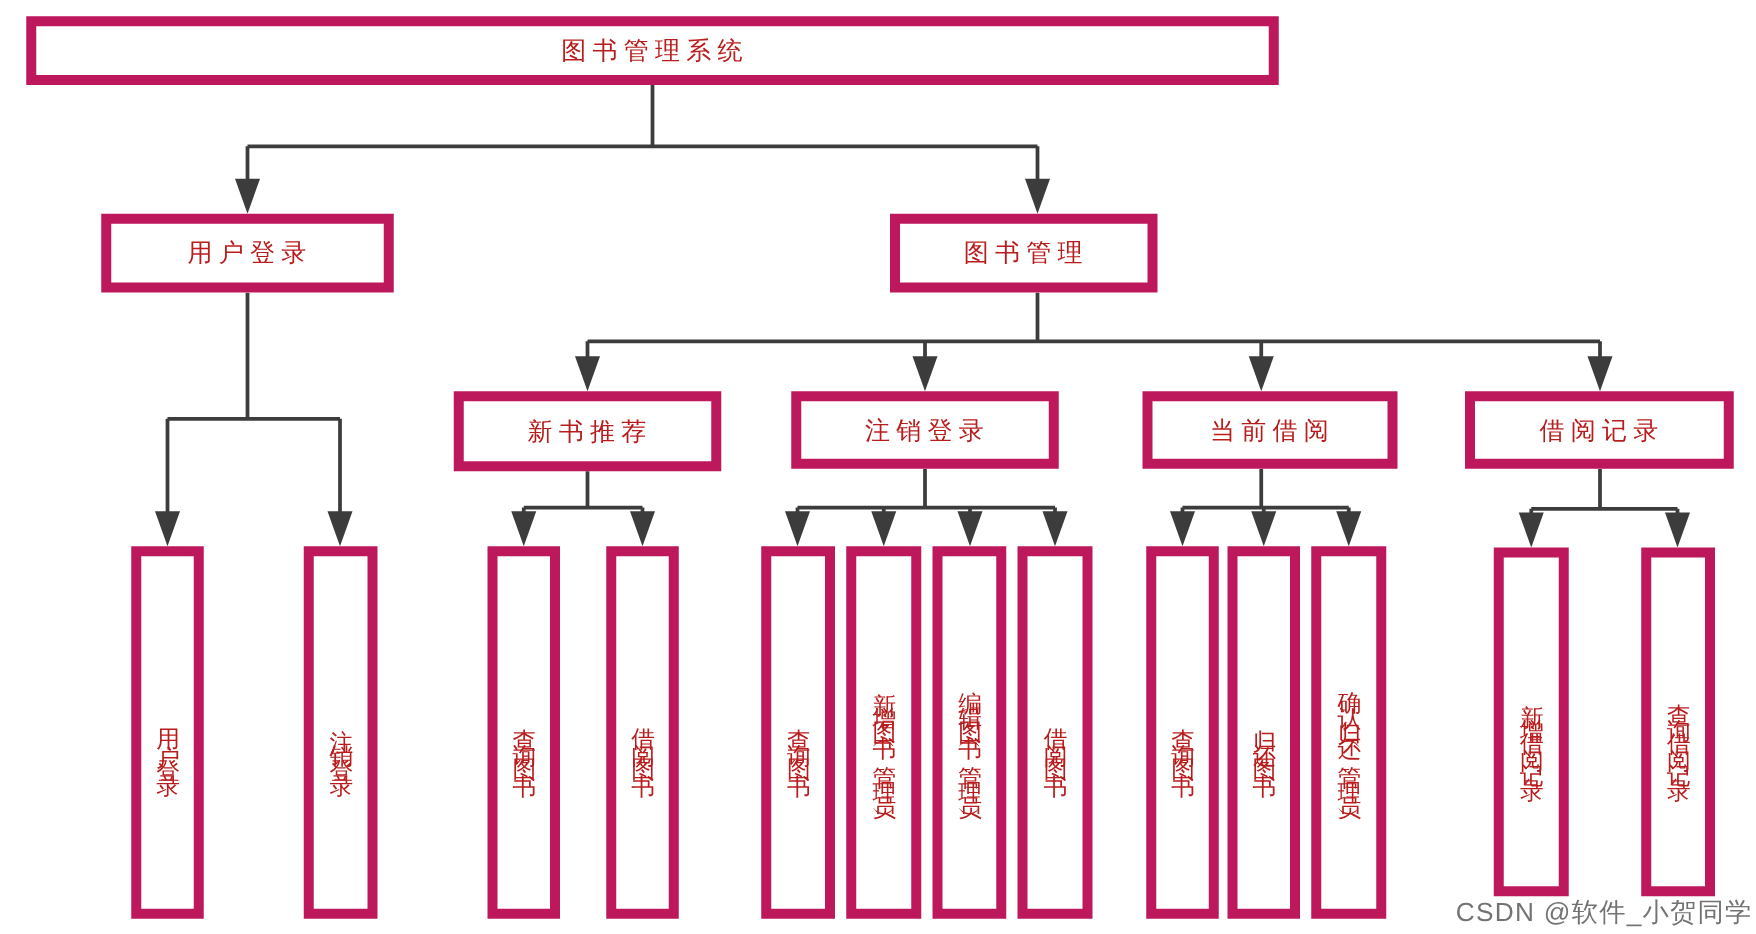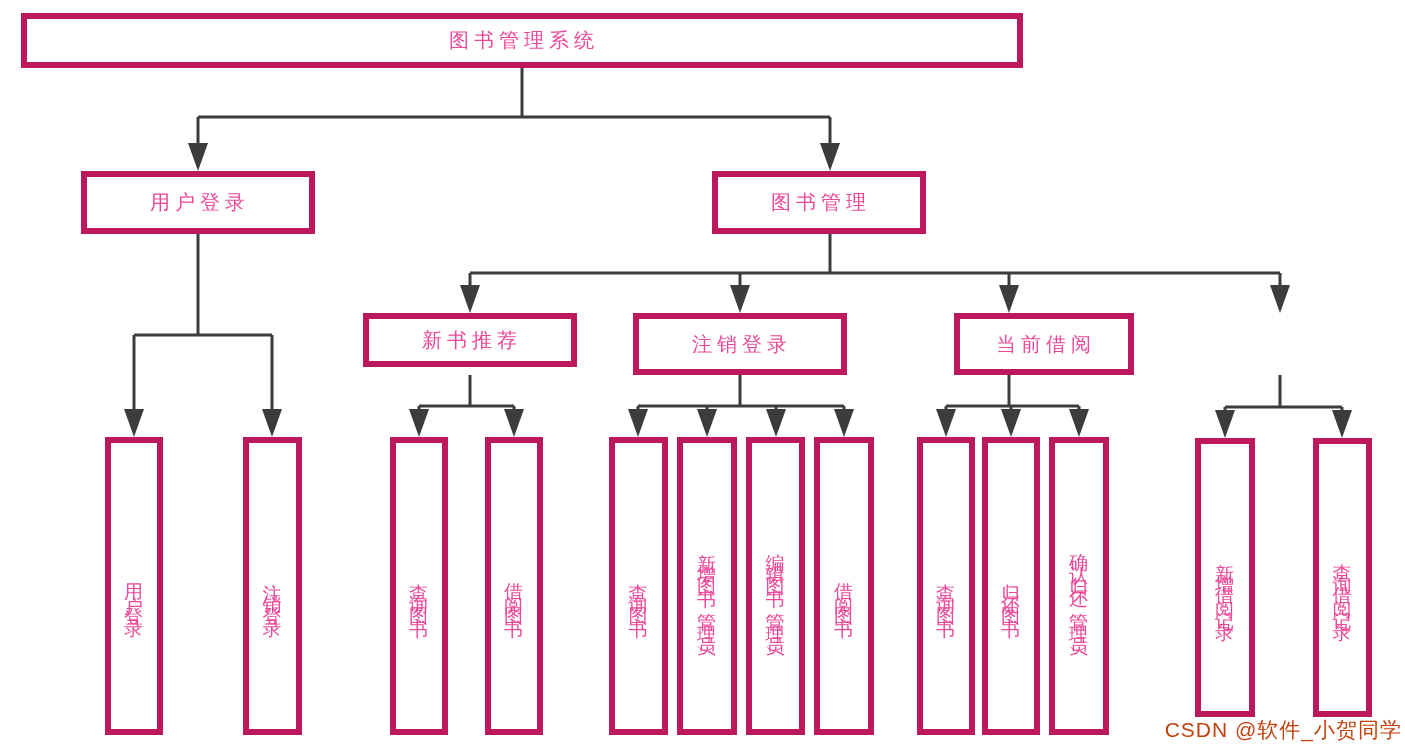--- a/index.html
+++ b/index.html
@@ -5,37 +5,37 @@
   html,body { margin:0; padding:0; background:#ffffff; }
   #stage {
     position:relative; width:1405px; height:747px; background:#ffffff;
     font-family:"Liberation Sans","DejaVu Sans",sans-serif; overflow:hidden;
   }
   #connectors { position:absolute; left:0; top:0; }
   .edge  { stroke:#3c3c3c; stroke-width:3; fill:none; }
   .ahead { fill:#3c3c3c; stroke:none; }
   .node {
     position:absolute; box-sizing:border-box;
-    border:6px solid #be185d; background:#ffffff;
+    border:8px solid #be185d; background:#ffffff;
     display:flex; align-items:center; justify-content:center;
-    color:#ec4899;
+    color:#b91c1c;
   }
   .hbox { font-size:20px; letter-spacing:5px; white-space:nowrap; }
   .hbox .lbl { transform:translateX(2px); }
   .vbox {
     font-size:19px;
   }
   .vbox .lbl {
     writing-mode:vertical-rl; text-orientation:mixed;
     letter-spacing:12px; line-height:1;
     transform:translateY(6px);
   }
   .watermark {
     position:absolute; top:716px; right:3px;
-    font-size:21px; letter-spacing:1px; color:#c2410c;
+    font-size:21px; letter-spacing:1px; color:#737373;
     text-shadow:0 0 1px rgba(255,255,255,0.9);
     white-space:nowrap;
   }
 </style>
 </head>
 <body>
 
 <div id="stage">
 
   <svg id="connectors" width="1405" height="747" viewBox="0 0 1405 747">
@@ -118,28 +118,31 @@
     <span class="lbl">图书管理系统</span>
   </div>
 
   <div class="node hbox" style="left:81px;top:171px;width:234px;height:63px">
     <span class="lbl">用户登录</span>
   </div>
   <div class="node hbox" style="left:712px;top:171px;width:214px;height:63px">
     <span class="lbl">图书管理</span>
   </div>
 
-  <div class="node hbox" style="left:363px;top:313px;width:214px;height:54px">
+  <div class="node hbox" style="left:363px;top:313px;width:214px;height:64px">
     <span class="lbl">新书推荐</span>
   </div>
   <div class="node hbox" style="left:633px;top:313px;width:214px;height:62px">
     <span class="lbl">注销登录</span>
   </div>
-  <div class="node hbox" style="left:954px;top:313px;width:180px;height:62px">
+  <div class="node hbox" style="left:914px;top:313px;width:204px;height:62px">
     <span class="lbl">当前借阅</span>
+  </div>
+  <div class="node hbox" style="left:1172px;top:313px;width:215px;height:62px">
+    <span class="lbl">借阅记录</span>
   </div>
 
   <div class="node vbox" style="left:105px;top:437px;width:58px;height:298px">
     <span class="lbl">用户登录</span>
   </div>
   <div class="node vbox" style="left:243px;top:437px;width:59px;height:298px">
     <span class="lbl">注销登录</span>
   </div>
 
   <div class="node vbox" style="left:390px;top:437px;width:58px;height:298px">

